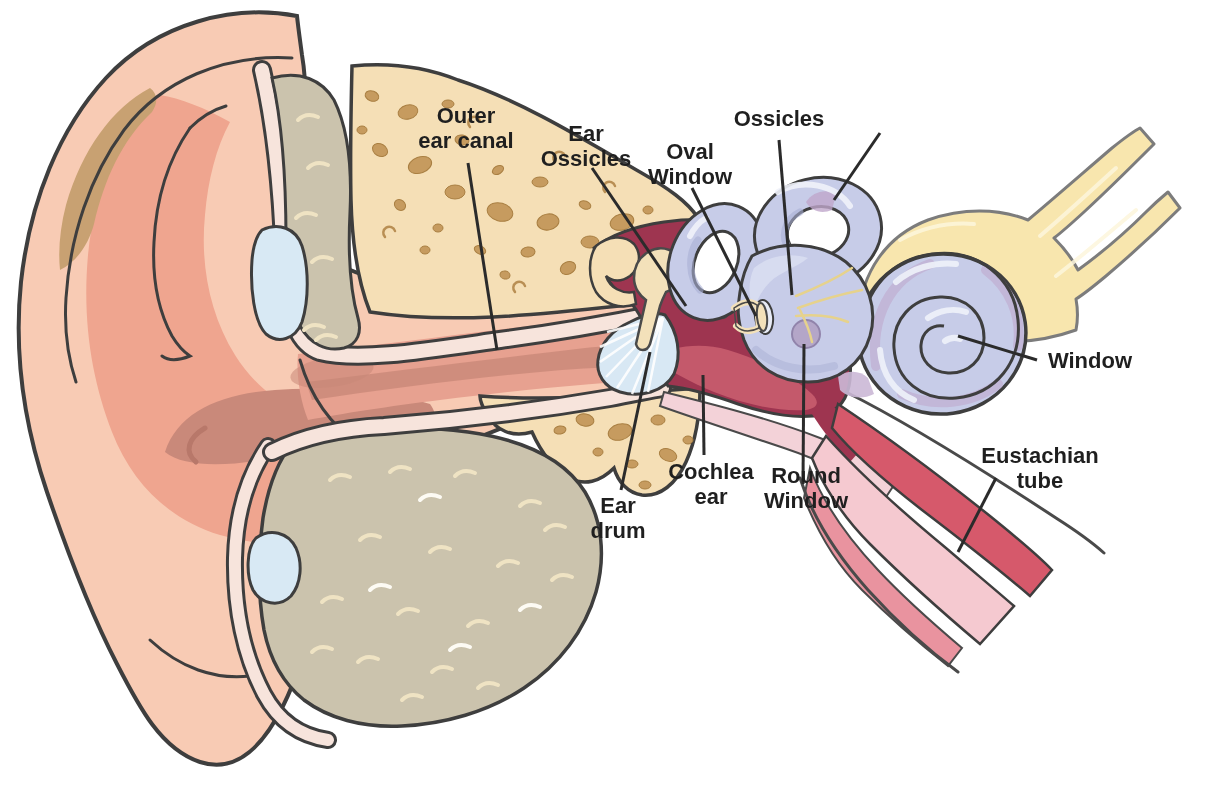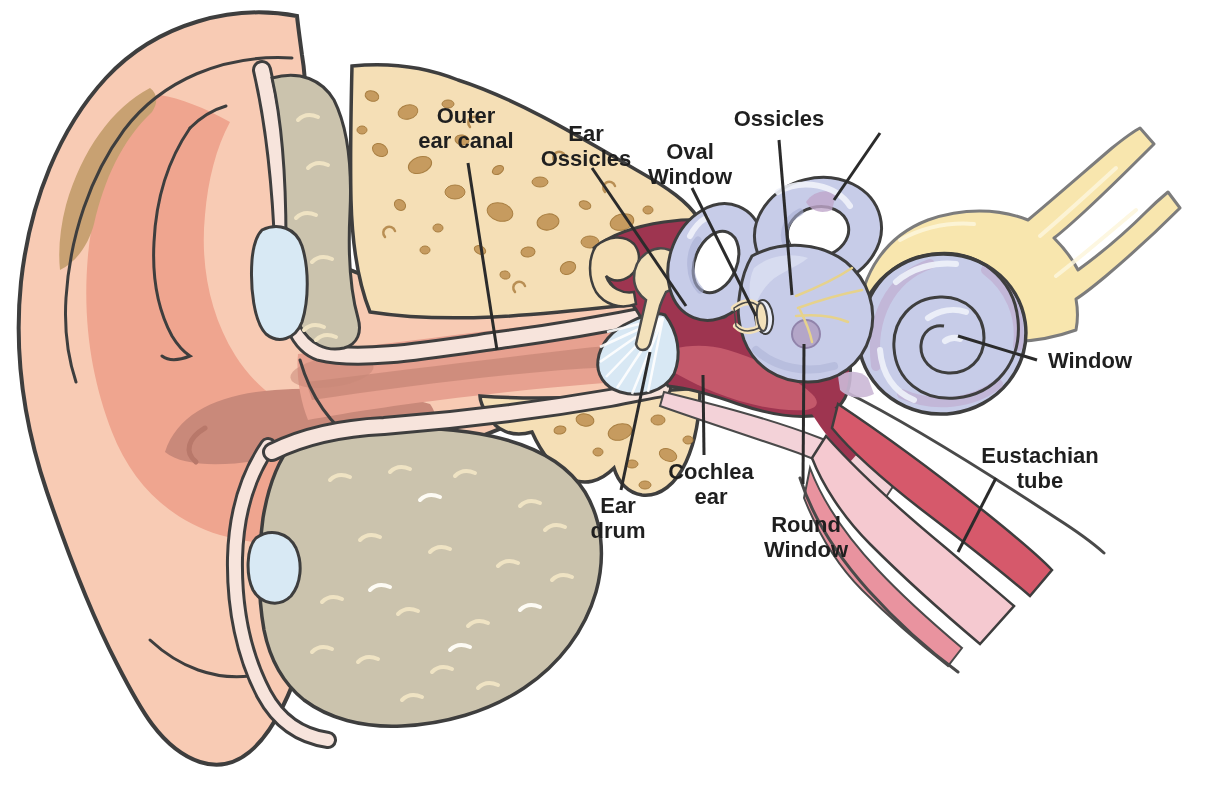--- a/index.html
+++ b/index.html
@@ -320,17 +320,17 @@
   <div class="label" style="left:586px;top:121px;">Ear
 Ossicles</div>
   <div class="label" style="left:690px;top:139px;">Oval
 Window</div>
   <div class="label" style="left:779px;top:106px;">Ossicles</div>
   <div class="label" style="left:1090px;top:348px;">Window</div>
   <div class="label" style="left:618px;top:493px;">Ear
 drum</div>
   <div class="label" style="left:711px;top:459px;">Cochlea
 ear</div>
-  <div class="label" style="left:806px;top:512px;">Round
+  <div class="label" style="left:806px;top:463px;">Round
 Window</div>
   <div class="label" style="left:1040px;top:443px;">Eustachian
 tube</div>
 </div>
 
 </body></html>

